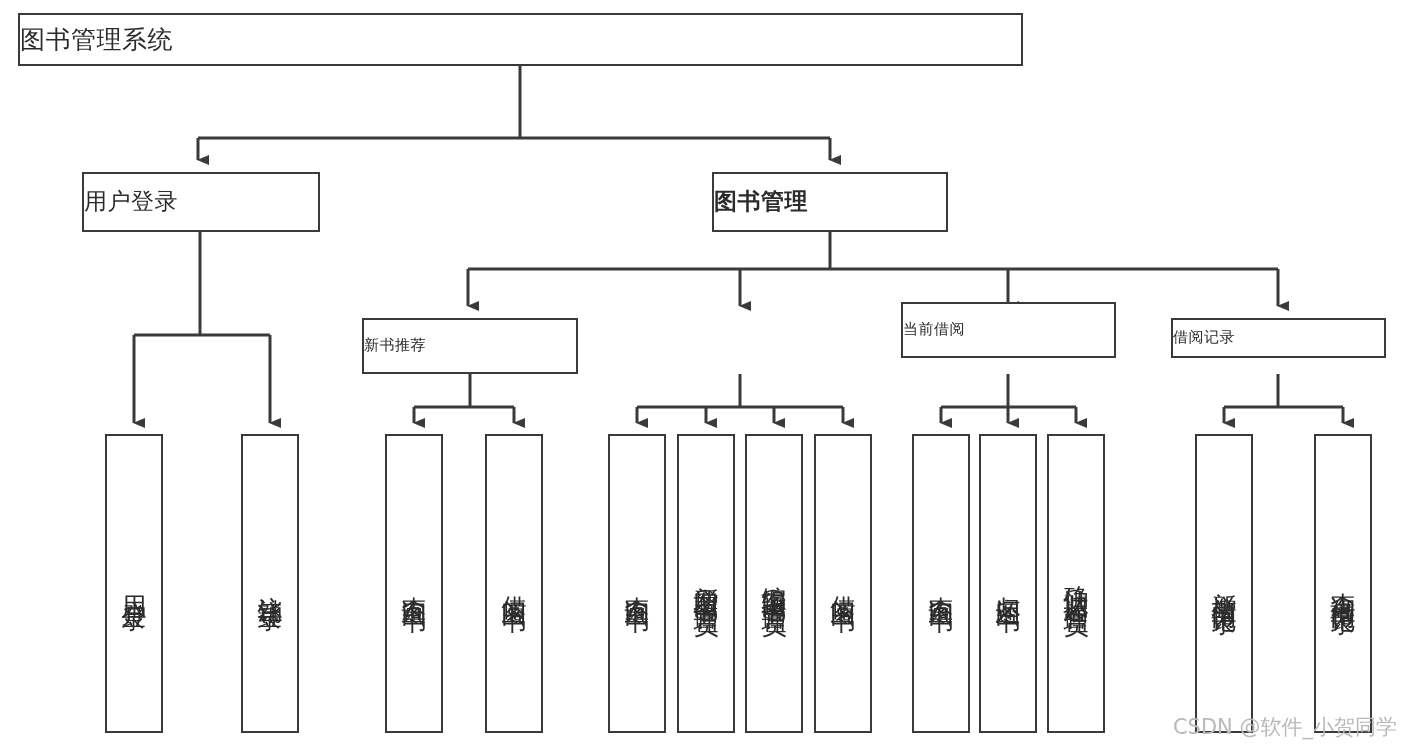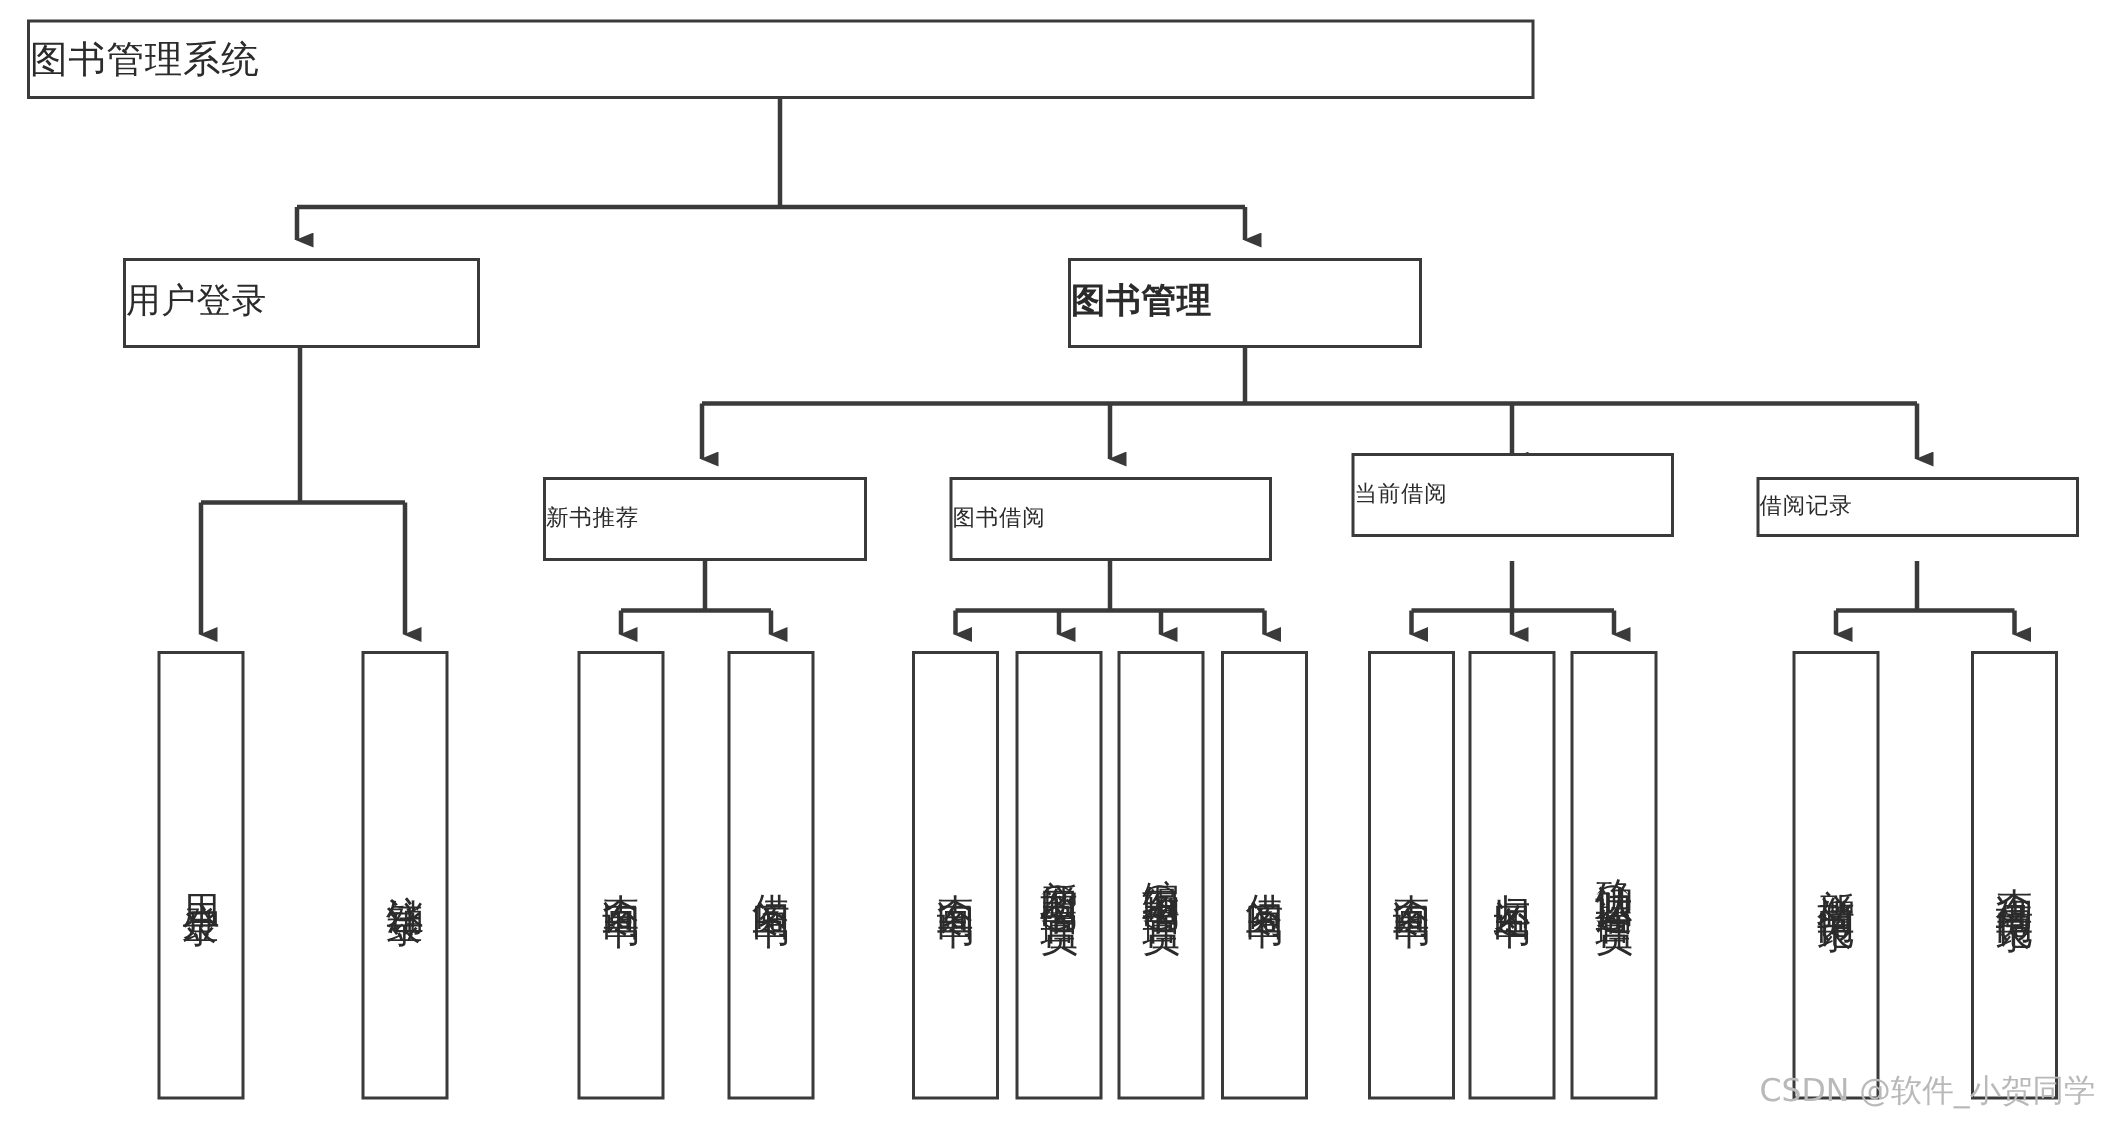--- a/index.html
+++ b/index.html
@@ -139,23 +139,20 @@
   </div>
 
   <div class="node level2" style="left:712px; top:172px; width:236px; height:60px;font-weight:bold;">
     <span class="node-label">图书管理</span>
   </div>
 
   <div class="node level3" style="left:362px; top:318px; width:216px; height:56px;">
     <span class="node-label">新书推荐</span>
   </div>
 
-  <div class="node level3" style="left:633px; top:318px; width:215px; height:56px;">
-    <span class="node-label">图书借阅</span>
-  </div>
 
   <div class="node level3" style="left:901px; top:302px; width:215px; height:56px;">
     <span class="node-label">当前借阅</span>
   </div>
 
   <div class="node level3" style="left:1171px; top:318px; width:215px; height:40px;">
     <span class="node-label">借阅记录</span>
   </div>
 
   <div class="node leaf" style="left:105px; top:434px; width:58px; height:299px;">

